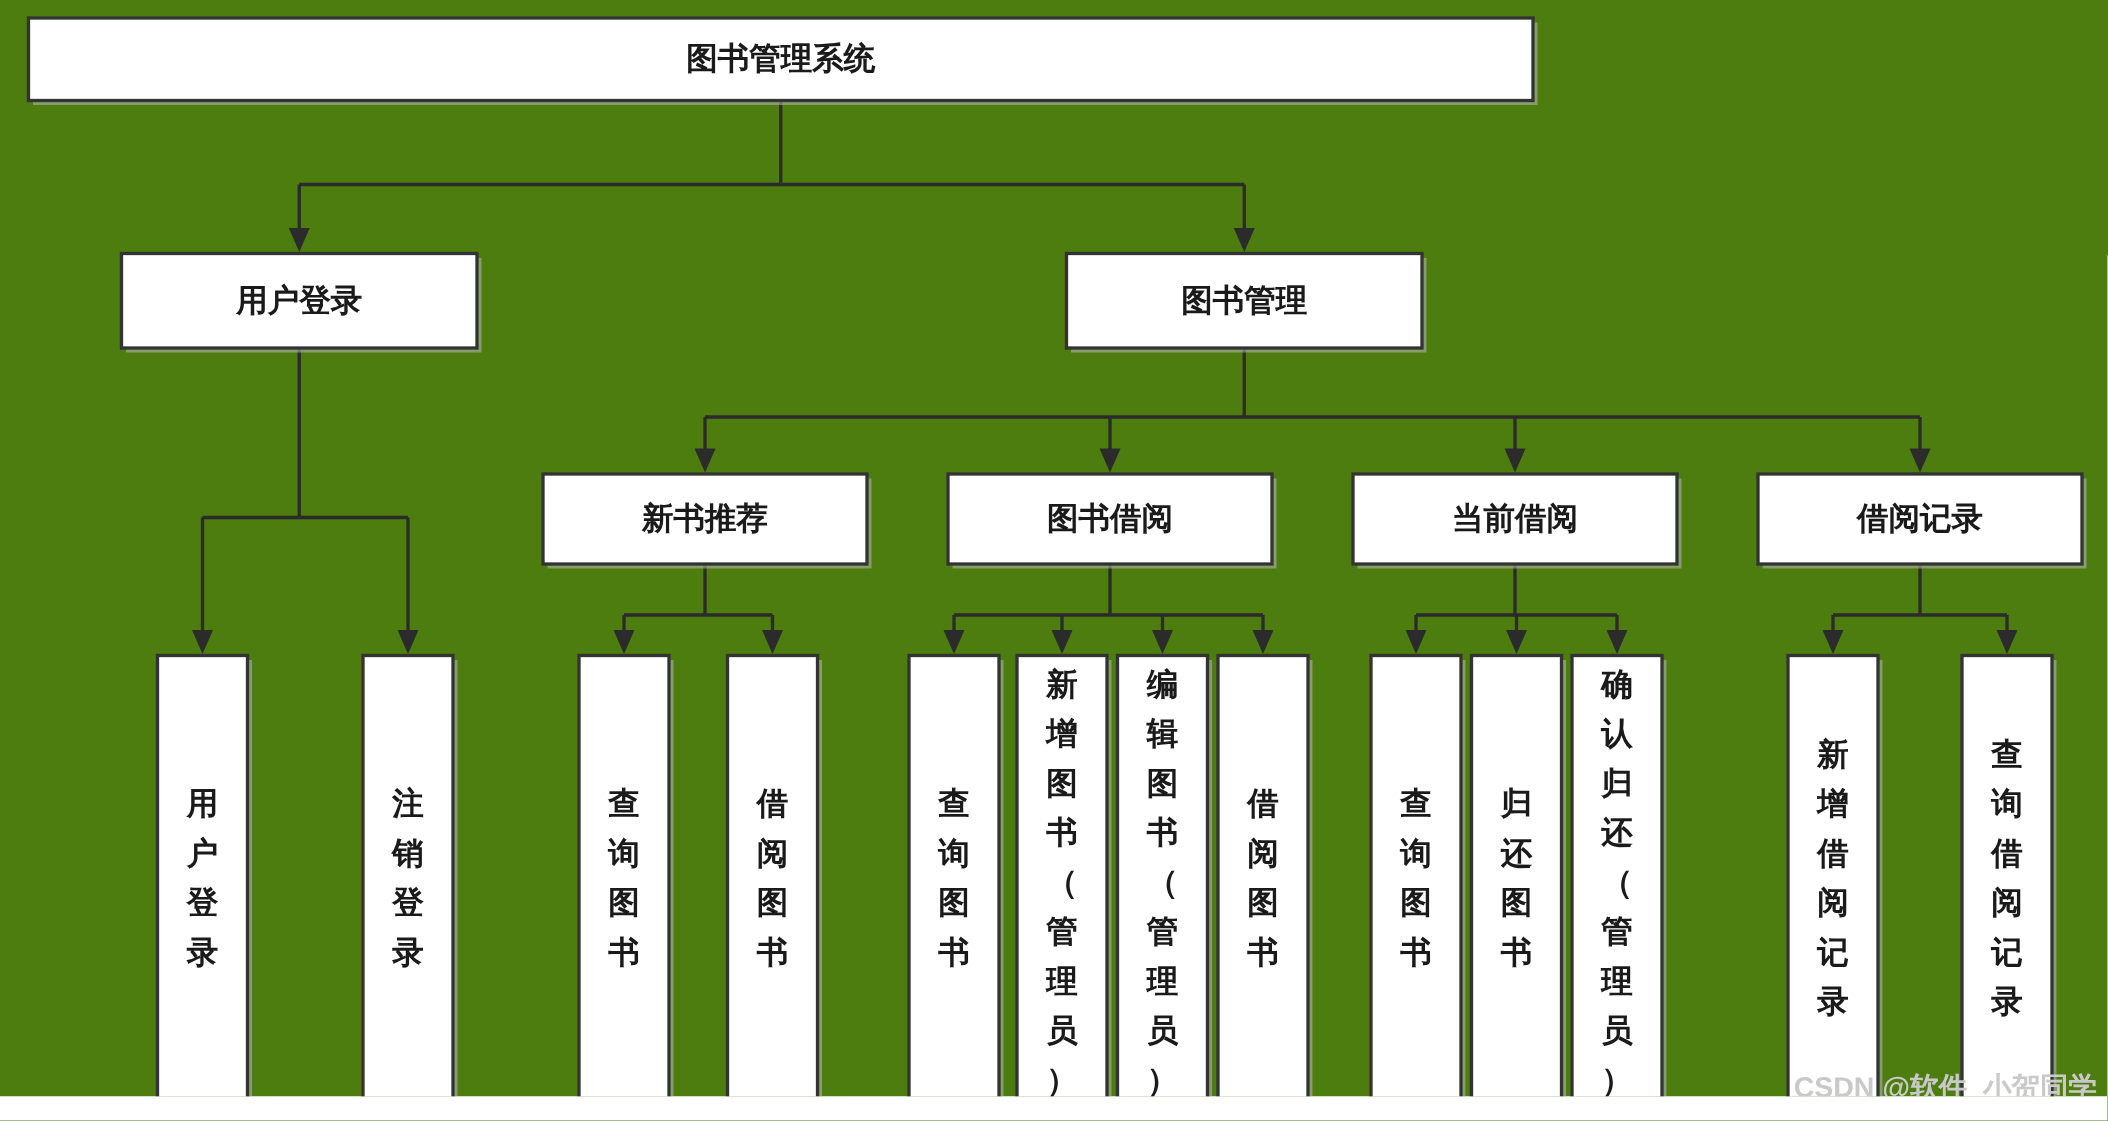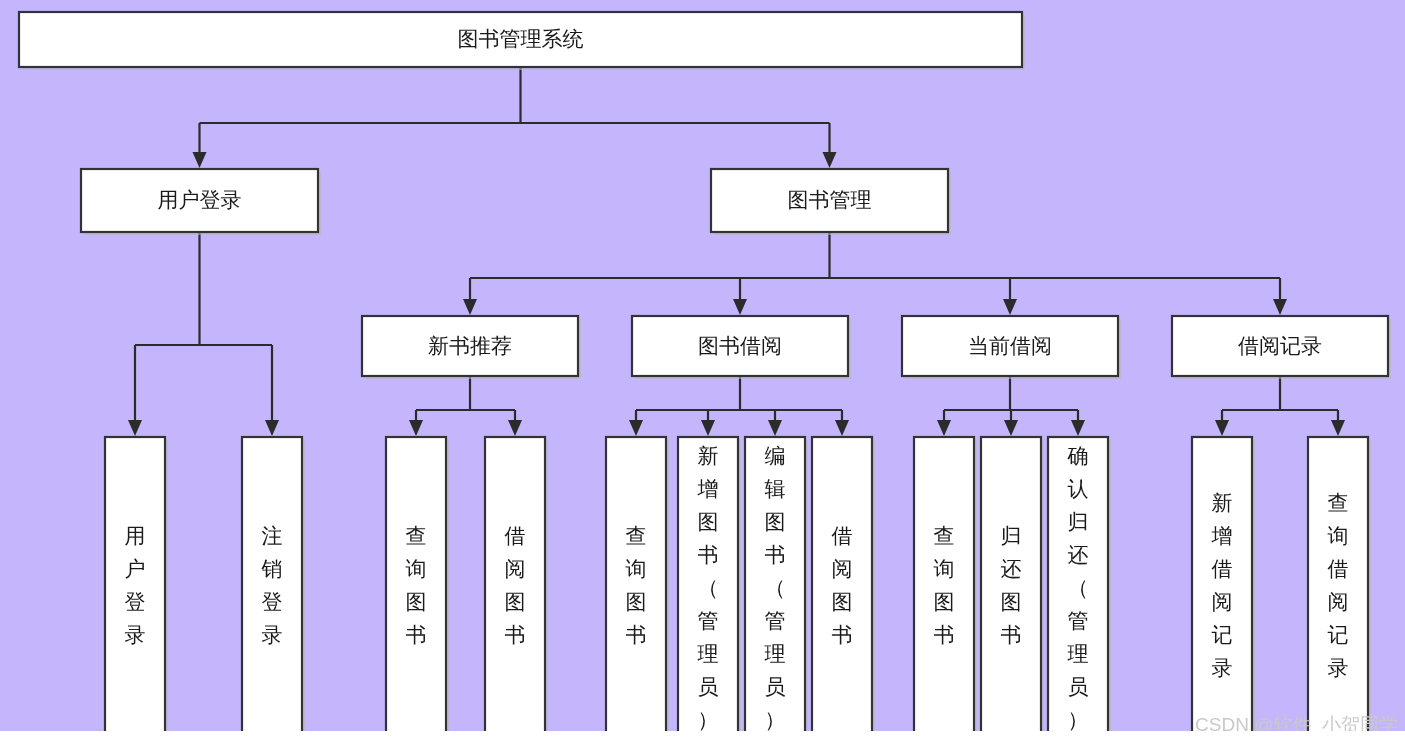--- a/index.html
+++ b/index.html
@@ -8,22 +8,23 @@
     padding: 0;
     background: #ffffff;
   }
   body {
     font-family: "Liberation Sans", "DejaVu Sans", sans-serif;
   }
   #diagram-root {
     position: relative;
     width: 1405px;
     height: 731px;
-    background: #c4b5fd;
+    background: #4d7c0f;
     overflow: hidden;
+    font-weight: bold;
   }
   svg#chart-svg {
     position: absolute;
     top: 0;
     left: 0;
     width: 1405px;
     height: 747px;
     display: block;
   }
   .node-box {

